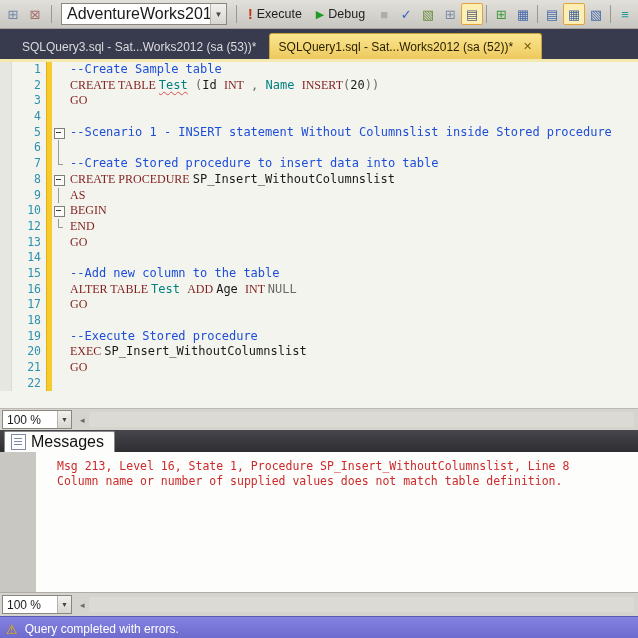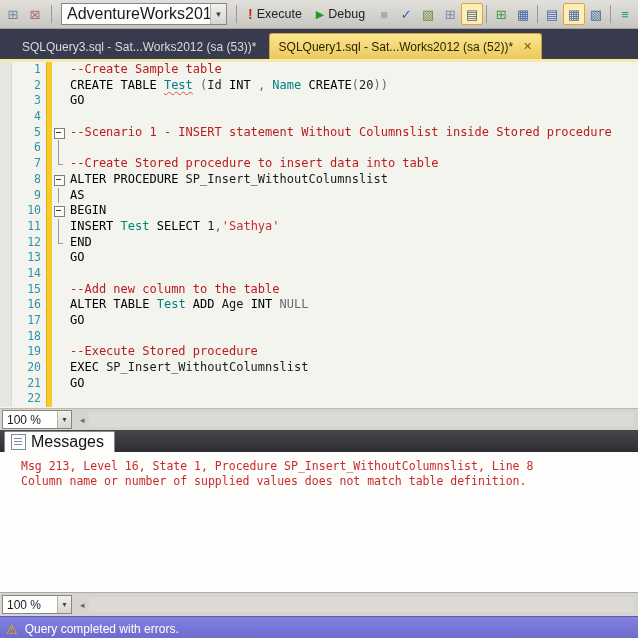--- a/index.html
+++ b/index.html
@@ -38,41 +38,41 @@
   .gut{width:11px;flex:none;background:#e7e7e1;border-right:1px solid #dad9d2;}
   .ln{width:29px;flex:none;text-align:right;padding-right:5px;color:#2b91af;font-size:11.5px;line-height:15.7px;}
   .chg{width:5px;flex:none;background:#f5cc2b;border-left:1px solid #e3b01c;}
   .fold{width:15px;flex:none;position:relative;}
   .fbox{position:absolute;left:2px;top:3px;width:9px;height:9px;border:1px solid #7e7e7e;background:#fcfcf9;}
   .fbox::before{content:"";position:absolute;left:1px;top:3px;width:5px;height:1px;background:#3a3a3a;}
   .fv::before{content:"";position:absolute;left:6px;top:0;width:1px;height:100%;background:#9a9a9a;}
   .fl::before{content:"";position:absolute;left:6px;top:0;width:1px;height:8px;background:#9a9a9a;}
   .fl::after{content:"";position:absolute;left:6px;top:8px;width:5px;height:1px;background:#9a9a9a;}
   .code{flex:1;white-space:pre;font-size:12px;line-height:15.7px;padding-left:3px;}
-  .cm{color:#b91c1c;} .kw{color:#000000;} .id{color:#008080;margin-top:48px;} .st{color:#c03030;}
+  .cm{color:#1d4ed8;} .kw{color:#7f1d1d;font-family:Liberation Serif, serif;} .id{color:#008080;margin-top:48px;} .st{color:#c03030;}
   .gr{color:#6a6a6a;} .pl{color:#1a1a1a;}
   .sq{text-decoration:underline wavy #d85050;text-decoration-thickness:1px;text-underline-offset:2px;}
 
   
   .zoomrow{flex:none;display:flex;align-items:center;background:#d6d4ce;border-top:1px solid #bcbab3;}
   .zr1{height:21px;} .zr2{height:23px;border-top:1px solid #aeaca5;}
   .zcombo{display:flex;height:17px;border:1px solid #8a887e;background:#fff;margin-left:2px;}
   .zcombo .cval{width:46px;display:flex;align-items:center;padding:0 4px;font-size:12px;}
   .zcombo .cbtn{width:13px;display:flex;align-items:center;justify-content:center;background:linear-gradient(#f2f1ee,#d8d6d0);
                 border-left:1px solid #b5b3ab;font-size:7px;color:#444;}
   .sb-left{margin-left:8px;font-size:9px;color:#6a685f;}
   .sb-track{flex:1;height:15px;margin:0 4px;background:#dcdad4;border-radius:2px;}
 
   
   .msg-tabstrip{height:22px;flex:none;background:linear-gradient(#46464c,#2d2d32);display:flex;align-items:flex-end;padding-left:4px;}
   .msg-tab{height:20px;background:#fdfdfb;border:1px solid #8a8a8a;border-bottom:none;display:flex;align-items:center;
            gap:5px;padding:0 10px 0 6px;font-size:16px;color:#111;border-top-left-radius:2px;border-top-right-radius:2px;}
   .doc-icon{width:13px;height:14px;background:#fff;border:1px solid #7d8aa5;position:relative;flex:none;}
   .doc-icon::before{content:"";position:absolute;left:2px;top:3px;width:8px;height:1px;background:#7d8aa5;box-shadow:0 3px 0 #7d8aa5,0 6px 0 #7d8aa5;}
-  .msg-content{height:133px;flex:none;background:#fdfdfc;overflow:hidden;padding:7px 0 0 21px;}
+  .msg-content{height:133px;flex:none;background:#fdfdfc;overflow:hidden;padding:7px 0 0 21px;margin-left:36px;}
   .msg-line{font-family:"DejaVu Sans Mono","Liberation Mono",monospace;font-size:11.5px;line-height:15px;color:#cc2a2a;white-space:pre;}
 
   
   .statusbar{height:24px;flex:none;background:linear-gradient(#8382e0,#6a69cc);display:flex;align-items:center;
              padding-left:6px;gap:7px;color:#fff;font-size:12px;border-top:1px solid #5a59b0;}
   .warn{color:#f2c233;font-size:13px;text-shadow:0 0 1px #7a5a00;}
 </style>
 </head>
 <body>
 
@@ -134,21 +134,21 @@
           <span class="ln">1</span>
           <span class="chg"></span>
           <span class="fold"></span>
           <span class="code"><span class="cm">--Create Sample table</span></span>
         </div>
         <div class="ed-row">
           <span class="gut"></span>
           <span class="ln">2</span>
           <span class="chg"></span>
           <span class="fold"></span>
-          <span class="code"><span class="kw">CREATE TABLE </span><span class="id sq">Test</span><span class="pl"> </span><span class="gr">(</span><span class="pl">Id </span><span class="kw">INT</span><span class="gr"> , </span><span class="id">Name </span><span class="kw">CREATE</span><span class="gr">(</span><span class="pl">20</span><span class="gr">))</span></span>
+          <span class="code"><span class="kw">CREATE TABLE </span><span class="id sq">Test</span><span class="pl"> </span><span class="gr">(</span><span class="pl">Id </span><span class="kw">INT</span><span class="gr"> , </span><span class="id">Name </span><span class="kw">INSERT</span><span class="gr">(</span><span class="pl">20</span><span class="gr">))</span></span>
         </div>
         <div class="ed-row">
           <span class="gut"></span>
           <span class="ln">3</span>
           <span class="chg"></span>
           <span class="fold"></span>
           <span class="code"><span class="kw">GO</span></span>
         </div>
         <div class="ed-row">
           <span class="gut"></span>
@@ -180,47 +180,40 @@
           <span class="fold fl"></span>
           <span class="code"><span class="cm">--Create Stored procedure to insert data into table</span></span>
         </div>
         <div class="ed-row">
           <span class="gut"></span>
           <span class="ln">8</span>
           <span class="chg"></span>
           <span class="fold">
             <span class="fbox"></span>
           </span>
-          <span class="code"><span class="kw">ALTER PROCEDURE </span><span class="pl">SP_Insert_WithoutColumnslist</span></span>
+          <span class="code"><span class="kw">CREATE PROCEDURE </span><span class="pl">SP_Insert_WithoutColumnslist</span></span>
         </div>
         <div class="ed-row">
           <span class="gut"></span>
           <span class="ln">9</span>
           <span class="chg"></span>
           <span class="fold fv"></span>
           <span class="code"><span class="kw">AS</span></span>
         </div>
         <div class="ed-row">
           <span class="gut"></span>
           <span class="ln">10</span>
           <span class="chg"></span>
           <span class="fold">
             <span class="fbox"></span>
           </span>
           <span class="code"><span class="kw">BEGIN</span></span>
         </div>
         <div class="ed-row">
           <span class="gut"></span>
-          <span class="ln">11</span>
-          <span class="chg"></span>
-          <span class="fold fv"></span>
-          <span class="code"><span class="kw">INSERT </span><span class="id">Test </span><span class="kw">SELECT </span><span class="pl">1</span><span class="gr">,</span><span class="st">'Sathya'</span></span>
-        </div>
-        <div class="ed-row">
-          <span class="gut"></span>
           <span class="ln">12</span>
           <span class="chg"></span>
           <span class="fold fl"></span>
           <span class="code"><span class="kw">END</span></span>
         </div>
         <div class="ed-row">
           <span class="gut"></span>
           <span class="ln">13</span>
           <span class="chg"></span>
           <span class="fold"></span>

